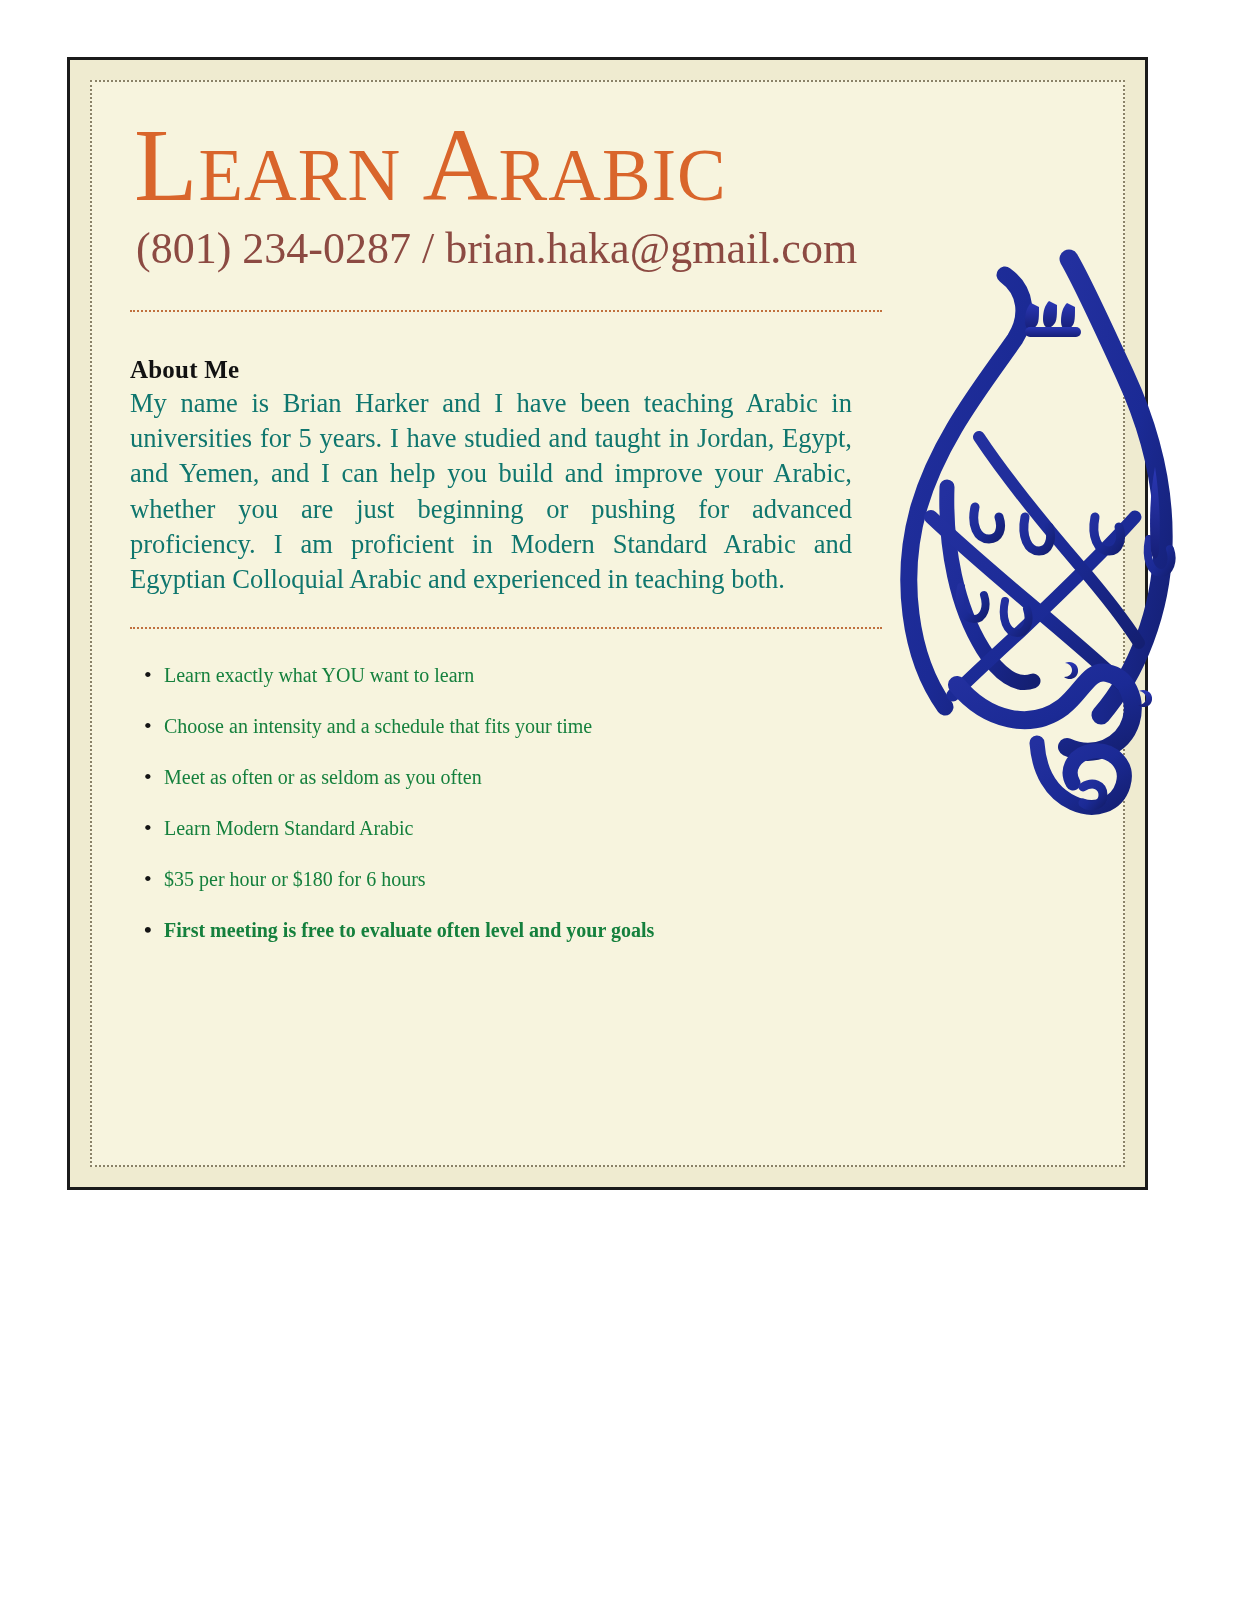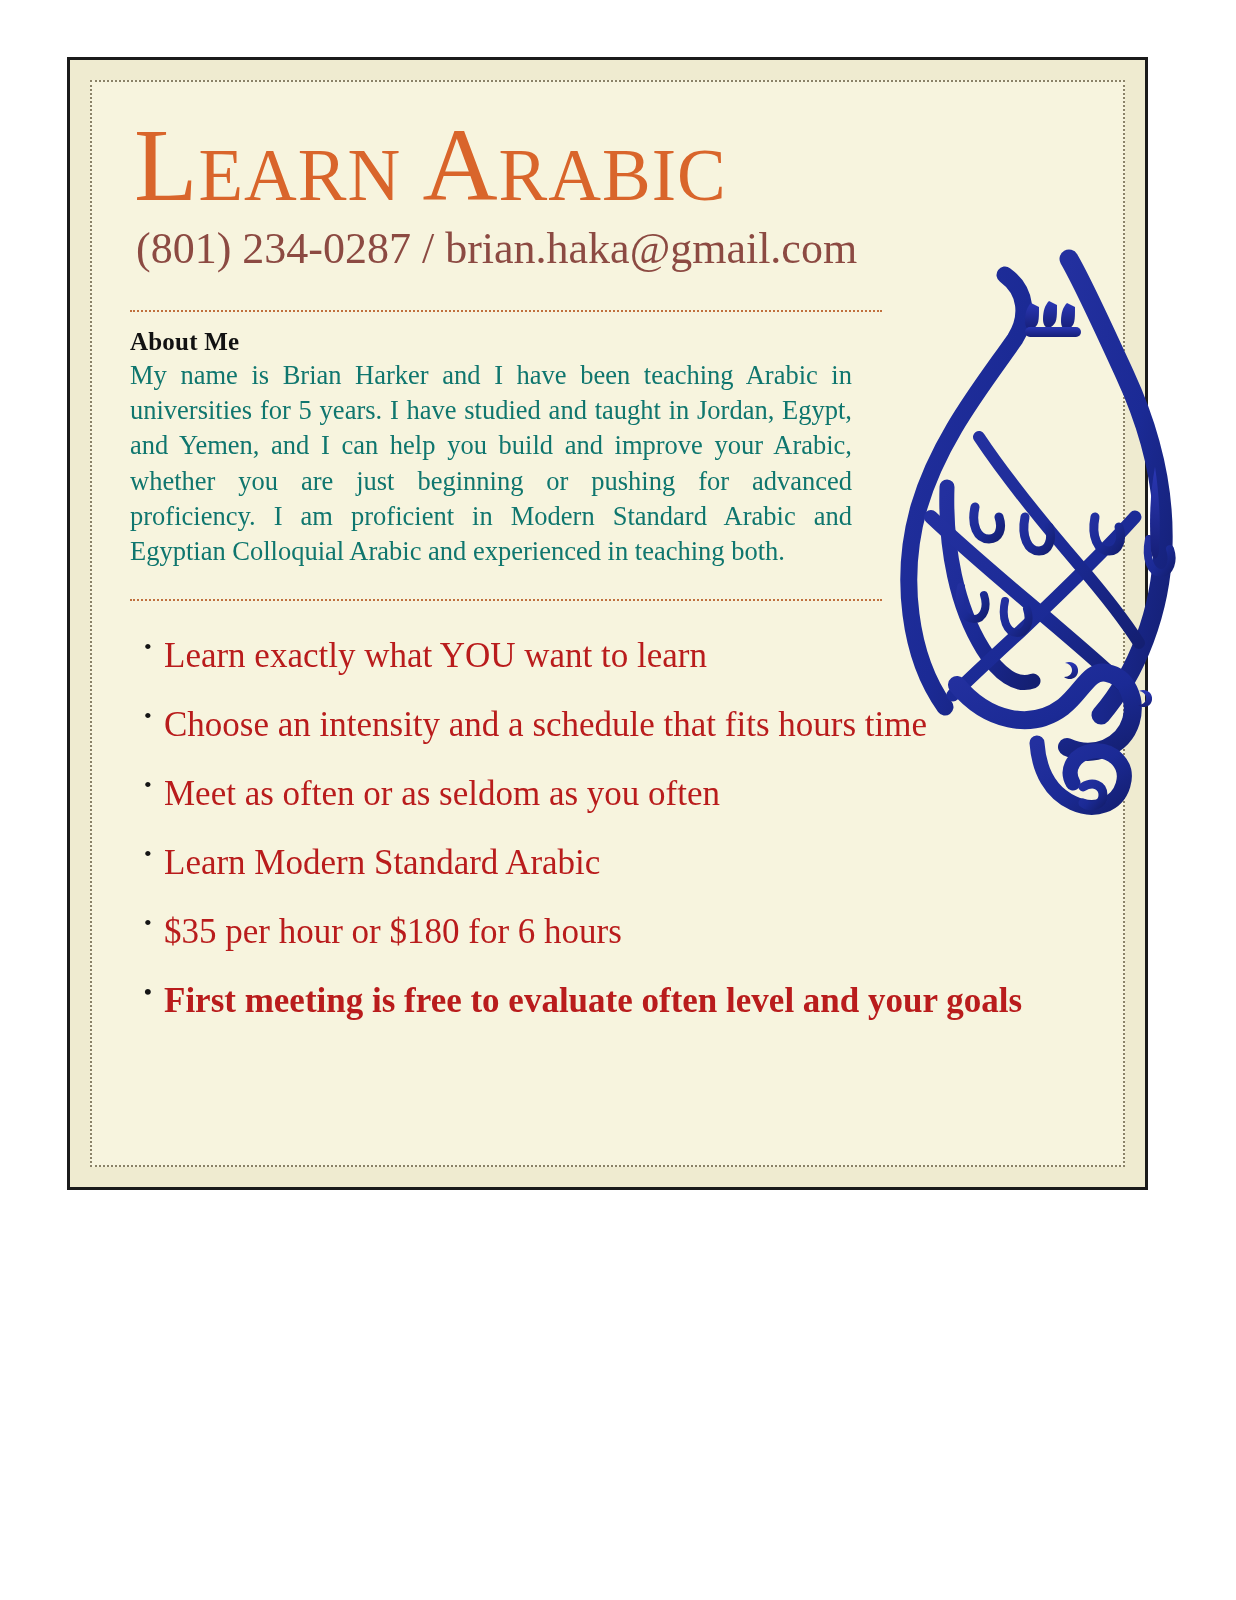--- a/index.html
+++ b/index.html
@@ -70,21 +70,21 @@
     border: 0;
     border-top: 2px dotted #C0703E;
     margin: 0;
     height: 0;
   }
   #divider-1 { margin-top: 36px; width: 752px; }
   #divider-2 { margin-top: 30px; width: 752px; }
 
   
   #about-block {
-    margin-top: 16px;
+    margin-top: 44px;
     width: 722px;
   }
   #about-heading {
     font-size: 25px;
     font-weight: bold;
     color: #121212;
     margin: 0 0 2px 0;
     letter-spacing: 0.2px;
   }
   #about-body {
@@ -99,22 +99,22 @@
   }
 
   
   #bullets {
     list-style: none;
     margin: 34px 0 0 0;
     padding: 0 0 0 14px;
   }
   #bullets li {
     position: relative;
-    font-size: 35px;
-    color: #b91c1c;
+    font-size: 20px;
+    color: #15803d;
     padding-left: 20px;
     margin-bottom: 27px;
     line-height: 1.2;
   }
   #bullets li::before {
     content: "\2022";
     position: absolute;
     left: 0;
     top: -1px;
     font-size: 22px;
@@ -150,21 +150,21 @@
 
       <div id="about-block">
         <div id="about-heading">About Me</div>
         <p id="about-body">My name is Brian Harker and I have been teaching Arabic in universities for 5 years.  I have studied and taught in Jordan, Egypt, and Yemen, and I can help you build and improve your Arabic, whether you are just beginning or pushing for advanced proficiency.  I am proficient in Modern Standard Arabic and Egyptian Colloquial Arabic and experienced in teaching both.</p>
       </div>
 
       <hr id="divider-2" class="divider">
 
       <ul id="bullets">
           <li>Learn exactly what YOU want to learn</li>
-          <li>Choose an intensity and a schedule that fits hours time</li>
+          <li>Choose an intensity and a schedule that fits your time</li>
           <li>Meet as often or as seldom as you often</li>
           <li>Learn Modern Standard Arabic</li>
           <li>$35 per hour or $180 for 6 hours</li>
           <li class="bold">First meeting is free to evaluate often level and your goals</li>
         </ul>
 
     </div>
 
     <div id="calligraphy">
       <svg viewBox="0 0 300 660" xmlns="http://www.w3.org/2000/svg">

